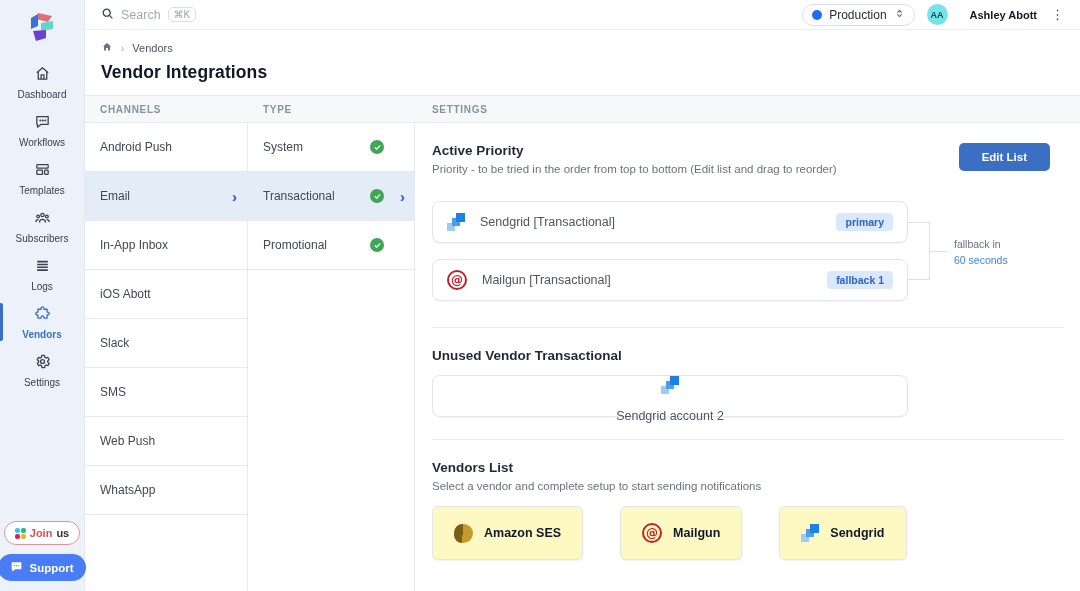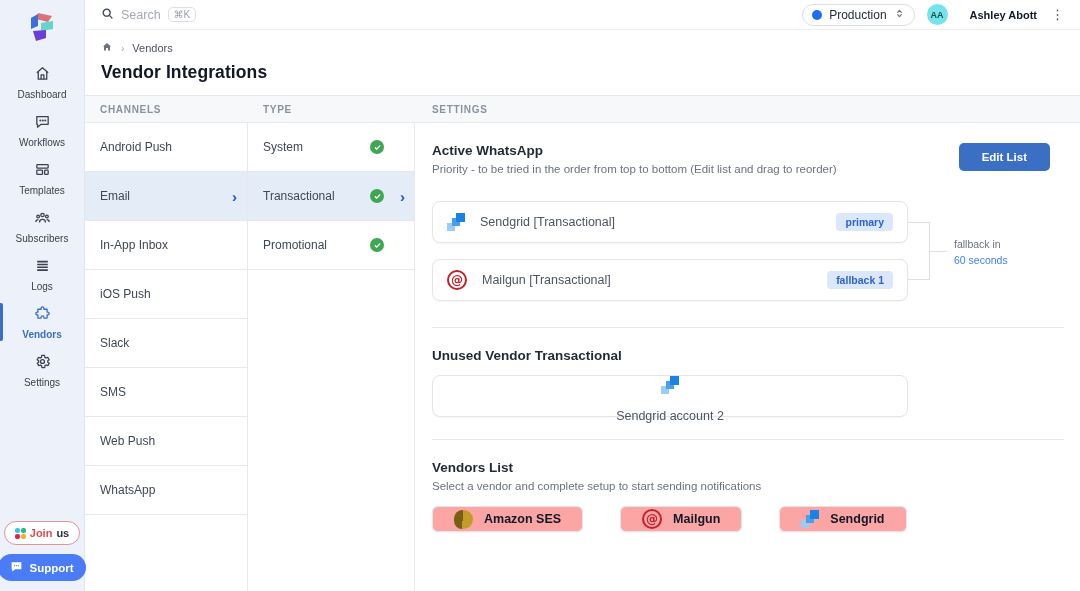--- a/index.html
+++ b/index.html
@@ -100,22 +100,22 @@
   .v-badge{margin-left:auto;background:var(--badge-bg);color:var(--badge-text);font-size:10.5px;
     font-weight:700;padding:3px 9px;border-radius:4px;}
   .bracket{position:absolute;left:476px;top:21px;width:22px;height:58px;border:1px solid #dcdfe4;border-left:none;}
   .bracket-tail{position:absolute;left:498px;top:50px;width:17px;border-top:1px solid #dcdfe4;}
   .fallback-note{position:absolute;left:522px;top:36px;font-size:10.5px;line-height:1.5;}
   .fallback-note .fn1{color:var(--text-gray);}
   .fallback-note .fn2{color:var(--link-blue);cursor:pointer;}
   .divider{border:none;border-top:1px solid #e8eaee;margin-top:26px;}
   .single-card{position:static;margin-top:12px;flex-direction:column;}
   .vendor-choices{display:flex;gap:37px;margin-top:14px;}
-  .choice-btn{display:flex;align-items:center;gap:11px;background:#fca5a5;border:1px solid #e3e5ea;
-    border-radius:6px;height:26px;padding:0 21px;font-size:12.5px;font-weight:700;color:#111827;
+  .choice-btn{display:flex;align-items:center;gap:11px;background:#fef9c3;border:1px solid #e3e5ea;
+    border-radius:6px;height:54px;padding:0 21px;font-size:12.5px;font-weight:700;color:#111827;
     cursor:pointer;box-shadow:0 1px 2px rgba(16,24,40,.06);}
 
   
   .sg-icon{position:relative;width:18px;height:18px;flex-shrink:0;}
   .sg-icon i{position:absolute;display:block;}
   .sg-icon .s1{left:0;bottom:0;width:8px;height:8px;background:#9cccf4;}
   .sg-icon .s2{left:5px;top:5px;width:8px;height:8px;background:#4aa0e8;}
   .sg-icon .s3{right:0;top:0;width:9px;height:9px;background:#1a82e2;}
   .mg-icon{width:20px;height:20px;border:2px solid var(--mailgun-red);border-radius:50%;
     display:flex;align-items:center;justify-content:center;font-size:12px;font-weight:700;
@@ -288,21 +288,21 @@
               <span>Android Push</span>
             </div>
           <div class="row selected">
             <span>Email</span>
             <span class="chev">›</span>
           </div>
           <div class="row">
               <span>In-App Inbox</span>
             </div>
           <div class="row">
-              <span>iOS Push</span>
+              <span>iOS Abott</span>
             </div>
           <div class="row">
               <span>Slack</span>
             </div>
           <div class="row">
               <span>SMS</span>
             </div>
           <div class="row">
               <span>Web Push</span>
             </div>
@@ -336,21 +336,21 @@
                   <path d="M6 12.5l4 4 8-9"></path>
                 </svg>
               </span>
           </div>
         </div>
 
         <div class="col-settings">
 
           <div class="sec-head">
             <div>
-              <div class="sec-title">Active WhatsApp</div>
+              <div class="sec-title">Active Priority</div>
               <div class="sec-sub">Priority - to be tried in the order from top to bottom (Edit list and drag to reorder)</div>
             </div>
             <button class="edit-btn">Edit List</button>
           </div>
 
           <div class="cards-wrap">
             <div class="vendor-card" style="top:0;">
               <span class="sg-icon">
                   <i class="s1"></i>
                   <i class="s2"></i>

